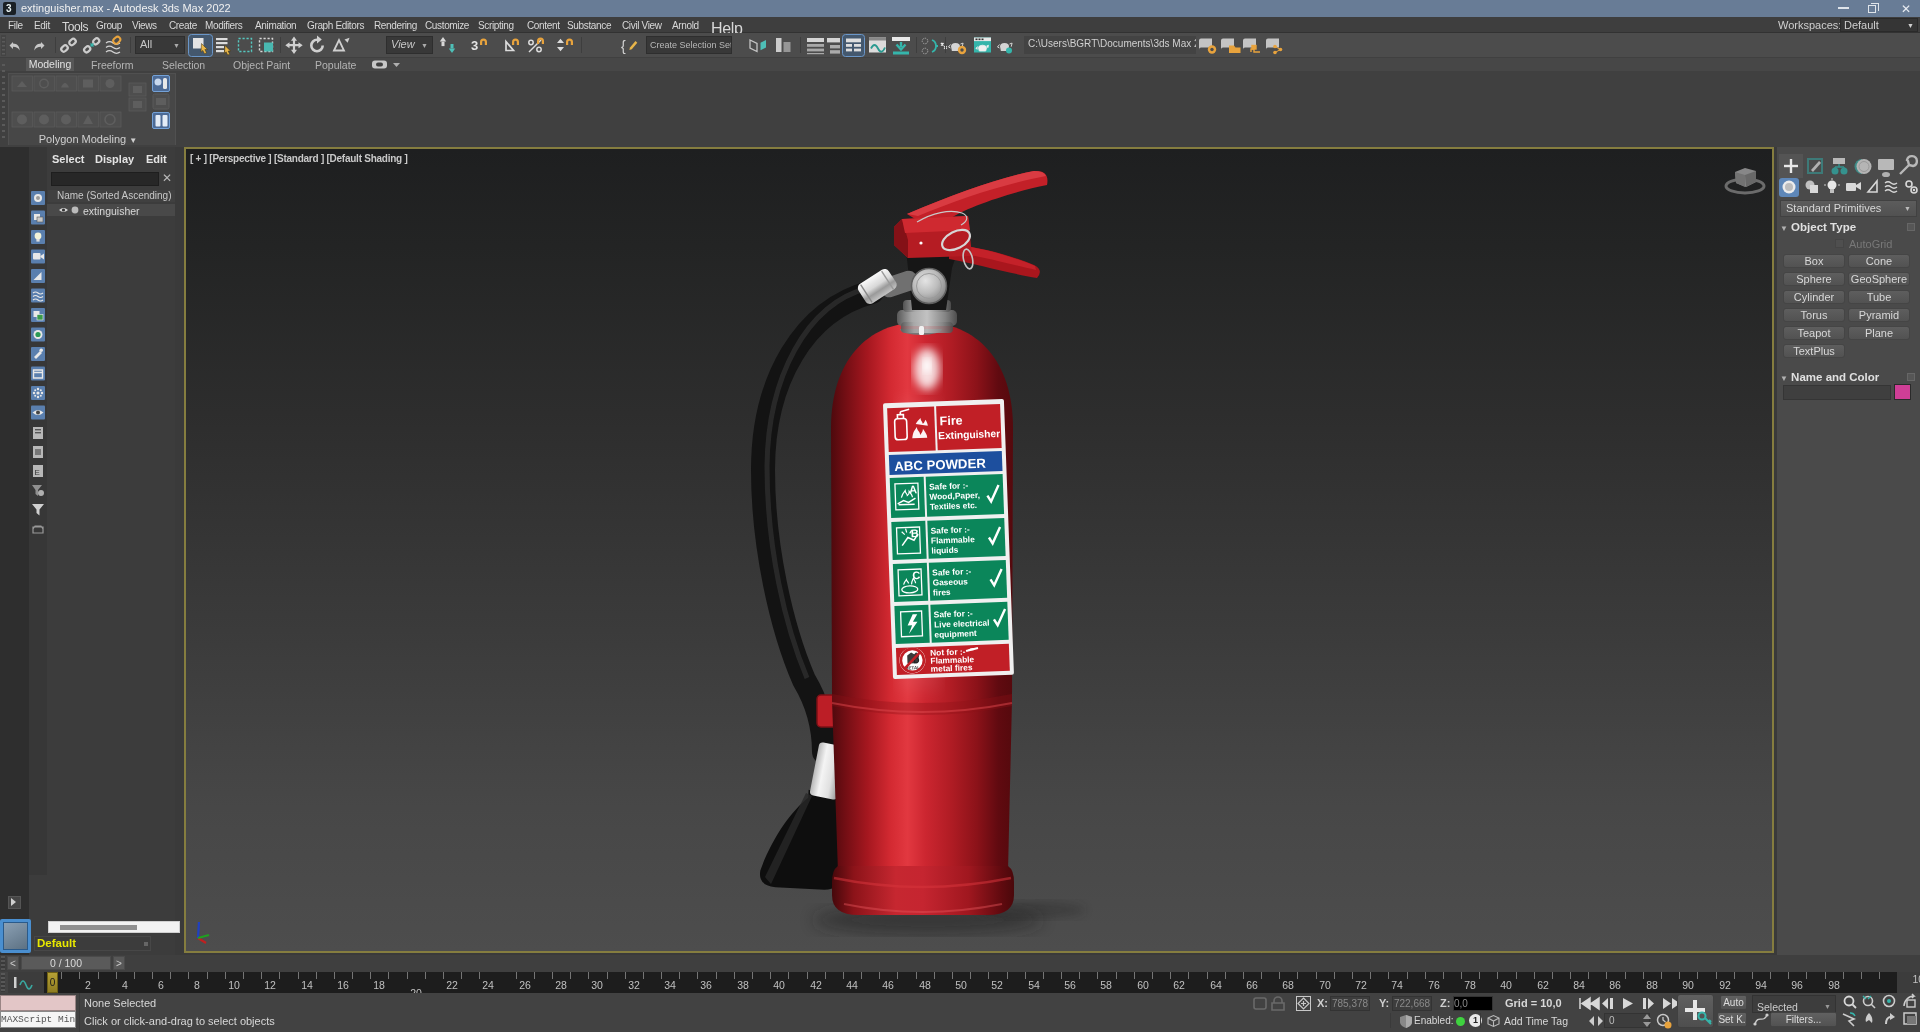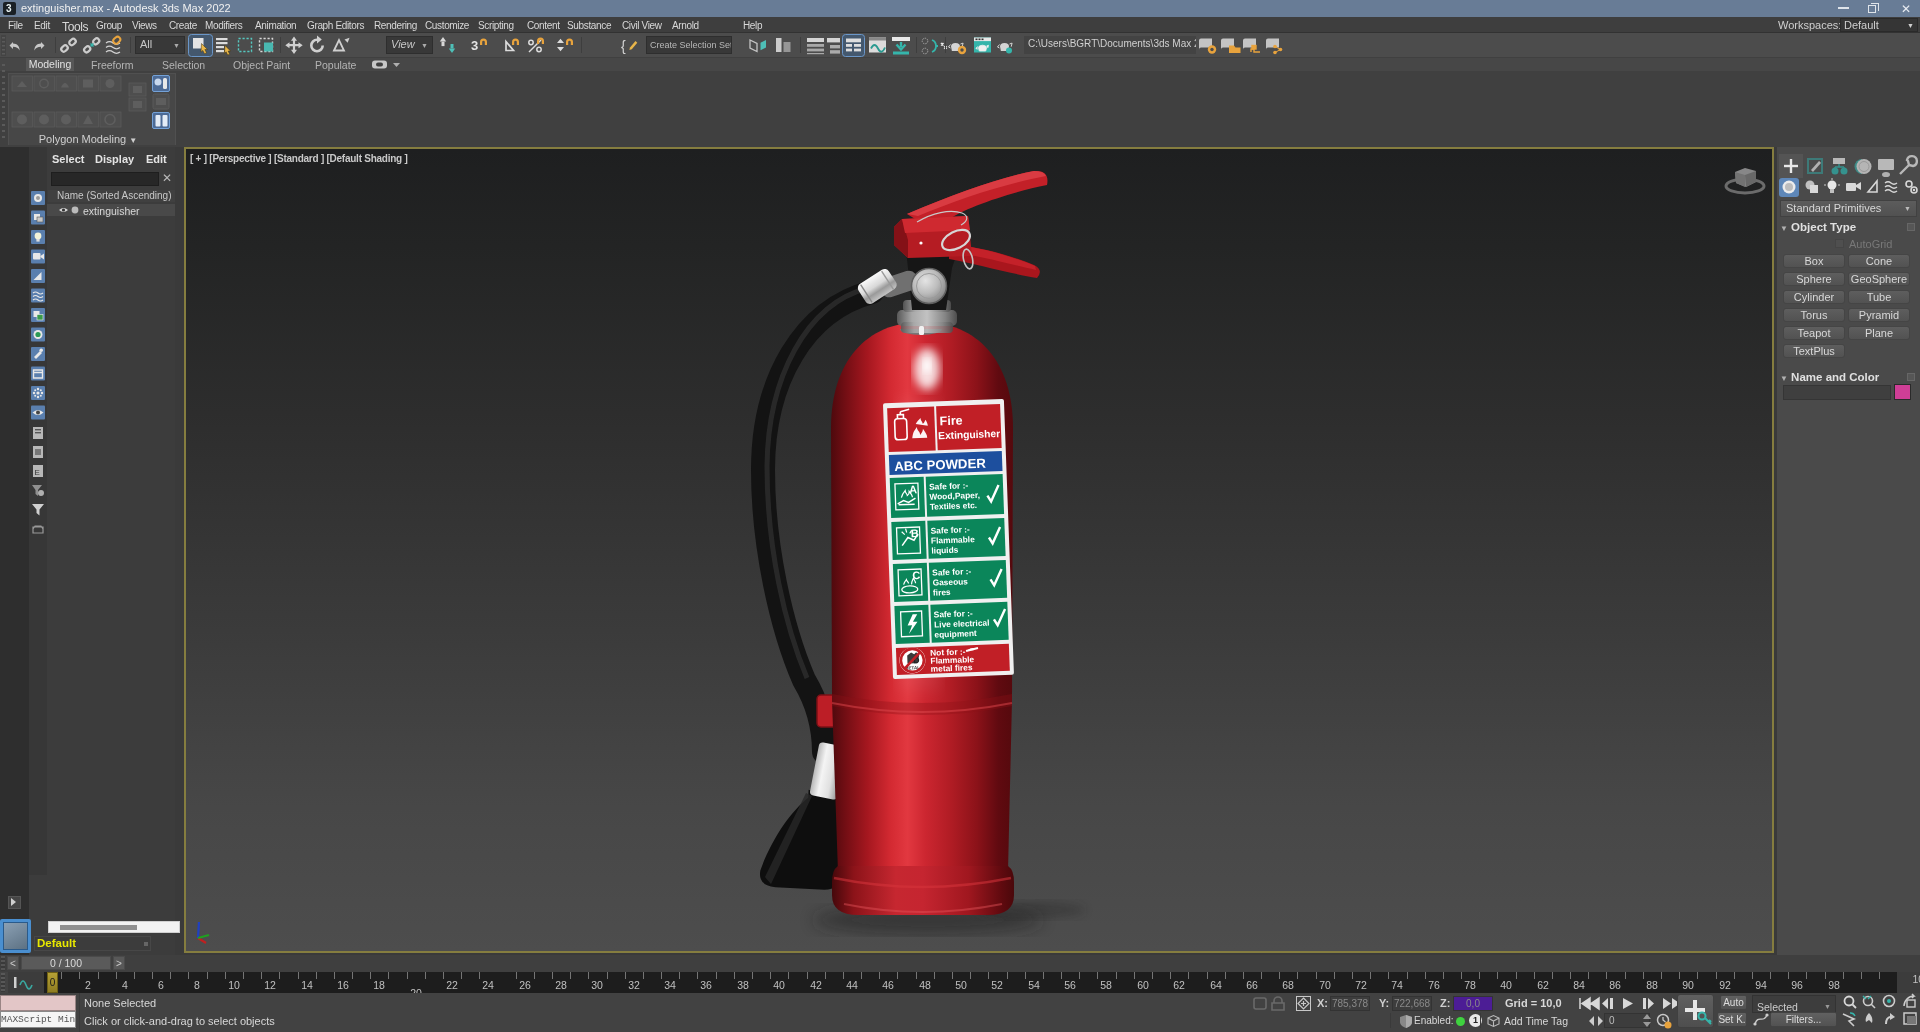--- a/index.html
+++ b/index.html
@@ -30,21 +30,21 @@
       <span style="position:absolute;left:205px;top:3px;color:#d8d8d8;font-size:10px;letter-spacing:-0.35px;">Modifiers</span>
       <span style="position:absolute;left:255px;top:3px;color:#d8d8d8;font-size:10px;letter-spacing:-0.35px;">Animation</span>
       <span style="position:absolute;left:307px;top:3px;color:#d8d8d8;font-size:10px;letter-spacing:-0.35px;">Graph Editors</span>
       <span style="position:absolute;left:374px;top:3px;color:#d8d8d8;font-size:10px;letter-spacing:-0.35px;">Rendering</span>
       <span style="position:absolute;left:425px;top:3px;color:#d8d8d8;font-size:10px;letter-spacing:-0.35px;">Customize</span>
       <span style="position:absolute;left:478px;top:3px;color:#d8d8d8;font-size:10px;letter-spacing:-0.35px;">Scripting</span>
       <span style="position:absolute;left:527px;top:3px;color:#d8d8d8;font-size:10px;letter-spacing:-0.35px;">Content</span>
       <span style="position:absolute;left:567px;top:3px;color:#d8d8d8;font-size:10px;letter-spacing:-0.35px;">Substance</span>
       <span style="position:absolute;left:622px;top:3px;color:#d8d8d8;font-size:10px;letter-spacing:-0.35px;">Civil View</span>
       <span style="position:absolute;left:672px;top:3px;color:#d8d8d8;font-size:10px;letter-spacing:-0.35px;">Arnold</span>
-      <span style="position:absolute;left:711px;top:3px;color:#d8d8d8;font-size:10px;letter-spacing:-0.35px;margin-left:32px;">Help</span>
+      <span style="position:absolute;left:711px;top:3px;color:#d8d8d8;font-size:16px;letter-spacing:-0.35px;">Help</span>
   <div style="position:absolute;left:1778px;top:2px;color:#cfcfcf;font-size:11px;">Workspaces:</div>
   <div style="position:absolute;left:1840px;top:1px;width:78px;height:14px;background:#353535;border:1px solid #2a2a2a;color:#cfcfcf;font-size:11px;padding:0 3px;">Default<span style="float:right;font-size:7px;line-height:14px;">▼</span></div>
 </div>
 
 <div id="toolbar" class="abs" style="left:0;top:33px;width:1920px;height:25px;background:#4c4c4c;border-bottom:1px solid #404040;">
 <svg width="1920" height="25" style="position:absolute;left:0;top:0">
   <defs>
     <g id="magnet">
             <path d="M0 5 a3.5 3.5 0 0 1 7 0 v3 h-2.2 v-3 a1.3 1.3 0 0 0 -2.6 0 v3 H0 Z" fill="#e8a33d"></path>
           </g>
@@ -785,21 +785,21 @@
   </svg>
   <div style="position:absolute;left:1296px;top:3px;width:15px;height:15px;border:1.5px solid #c8c8c8;"></div>
   <svg width="15" height="15" style="position:absolute;left:1296px;top:3px">
         <path d="M7.5 2 L13 7.5 L7.5 13 L2 7.5 Z M7.5 5 v5 M5 7.5 h5" stroke="#c8c8c8" fill="none" stroke-width="1.2"></path>
       </svg>
   <div style="position:absolute;left:1317px;top:4px;color:#d0d0d0;font-size:11px;font-weight:bold;">X:</div>
   <div style="position:absolute;left:1330px;top:3px;width:40px;height:15px;background:#3d3d3d;border:1px solid #333;color:#8a8a8a;font-size:10px;text-align:center;line-height:14px;">785,378</div>
   <div style="position:absolute;left:1379px;top:4px;color:#d0d0d0;font-size:11px;font-weight:bold;">Y:</div>
   <div style="position:absolute;left:1392px;top:3px;width:40px;height:15px;background:#3d3d3d;border:1px solid #333;color:#8a8a8a;font-size:10px;text-align:center;line-height:14px;">722,668</div>
   <div style="position:absolute;left:1440px;top:4px;color:#d0d0d0;font-size:11px;font-weight:bold;">Z:</div>
-  <div style="position:absolute;left:1453px;top:3px;width:40px;height:15px;background:#4c1d95;border:1px solid #333;color:#8a8a8a;font-size:10px;text-align:center;line-height:14px;">0,0</div>
+  <div style="position:absolute;left:1453px;top:3px;width:40px;height:15px;background:#000000;border:1px solid #333;color:#8a8a8a;font-size:10px;text-align:left;line-height:14px;">0,0</div>
   <div style="position:absolute;left:1505px;top:4px;color:#d8d8d8;font-size:11px;font-weight:bold;">Grid = 10,0</div>
 
   <div style="position:absolute;left:1390px;top:20px;width:1px;height:15px;background:#3a3a3a;"></div>
   <svg width="16" height="16" style="position:absolute;left:1398px;top:20px">
         <path d="M8 2 L14 4 V9 C14 12 11 14 8 15 C5 14 2 12 2 9 V4 Z" fill="#888"></path>
         <path d="M8 2 L14 4 V9 C14 12 11 14 8 15 Z" fill="#aaa"></path>
       </svg>
   <div style="position:absolute;left:1414px;top:22px;color:#d8d8d8;font-size:10px;">Enabled:</div>
   <div style="position:absolute;left:1456px;top:24px;width:9px;height:9px;border-radius:50%;background:#3fd23f;"></div>
   <div style="position:absolute;left:1469px;top:21px;width:13px;height:13px;border-radius:50%;background:#e8e8e8;color:#222;font-size:9px;font-weight:bold;text-align:center;line-height:13px;">1</div>

